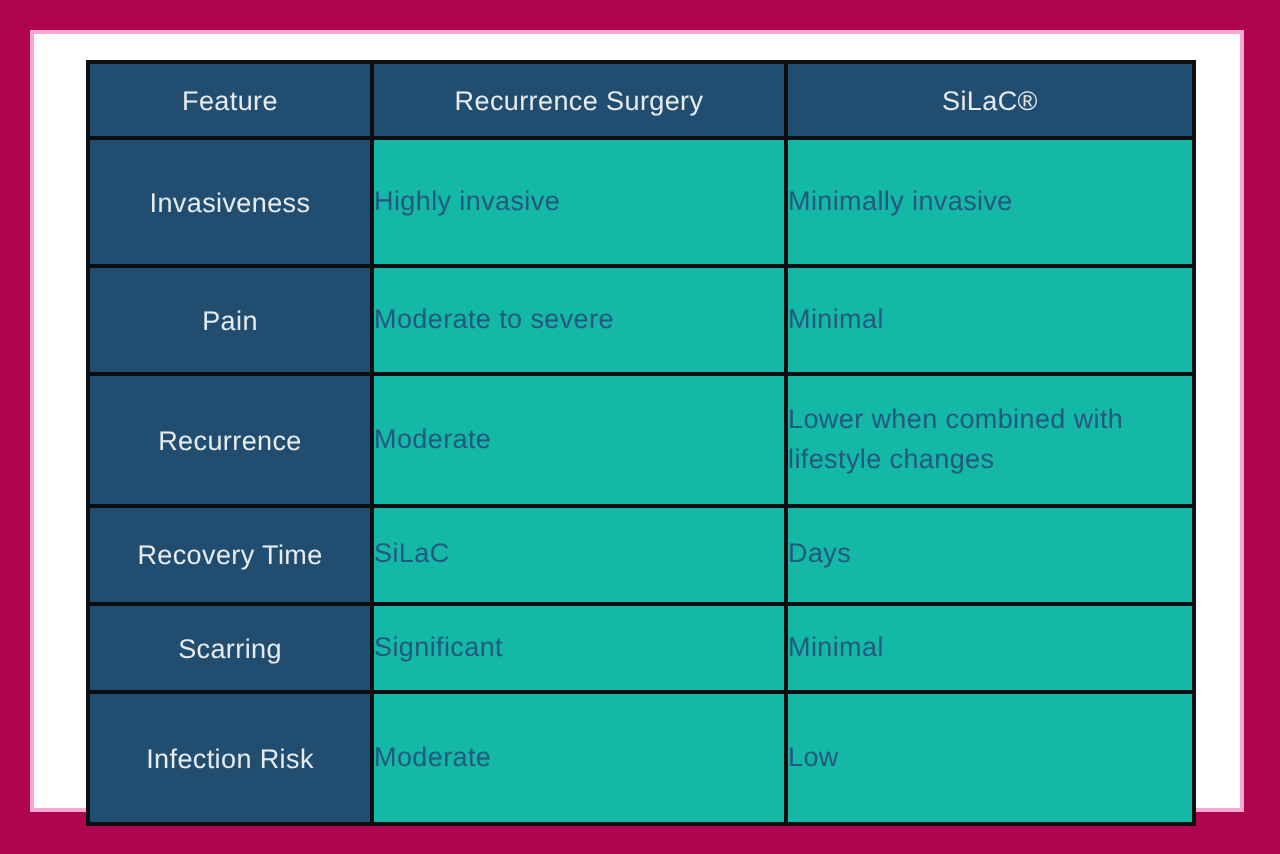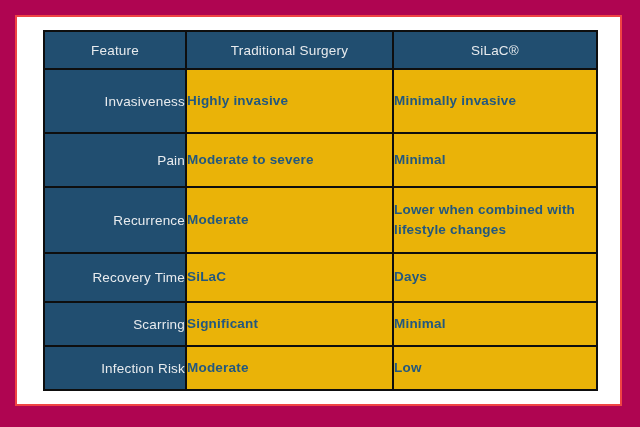--- a/index.html
+++ b/index.html
@@ -14,21 +14,21 @@
     background: #AF0551;
     overflow: hidden;
   }
   .panel {
     position: absolute;
     left: 15px;
     top: 15px;
     width: 607px;
     height: 391px;
     background: #ffffff;
-    border: 2px solid #ef4444;
+    border: 2px solid #f9a8d4;
     box-sizing: border-box;
   }
   table.cmp {
     position: absolute;
     left: 26px;
     top: 13px;
     border-collapse: collapse;
     table-layout: fixed;
     width: 553px;
   }
@@ -51,54 +51,53 @@
     color: #E8EBEE;
     font-weight: 400;
   }
   th.h-center { text-align: center; }
   th.h-left { text-align: center; padding-left: 10px; }
 
   
   td.feature {
     background: #214E70;
     color: #E8EBEE;
-    text-align: right;
+    text-align: center;
     margin-left: 16px;
   }
   td.value {
-    background: #eab308;
+    background: #14b8a6;
     color: #23587F;
     text-align: left;
     padding-left: 10px;
     padding-right: 14px;
     line-height: 1.5;
-    font-weight: bold;
   }
   tr.r1 { height: 64px; }
   tr.r2 { height: 54px; padding-left: 20px; }
   tr.r3 { height: 66px; }
   tr.r4 { height: 49px; }
   tr.r5 { height: 44px; }
-  tr.r6 { height: 44px; }
+  tr.r6 { height: 66px; }
 </style>
 </head>
 <body>
 
 <div class="frame">
   <div class="panel">
     <table class="cmp">
       <colgroup>
         <col class="c1">
           <col class="c2">
           <col class="c3">
       </colgroup>
       <tbody>
         <tr class="head">
           <th class="h-center">Feature</th>
-          <th class="h-center">Traditional Surgery</th>
+          <th class="h-center">Recurrence Surgery</th>
           <th class="h-left">SiLaC®</th>
         </tr>
         <tr class="r1">
           <td class="feature">Invasiveness</td>
           <td class="value">Highly invasive</td>
           <td class="value">Minimally invasive</td>
         </tr>
         <tr class="r2">
           <td class="feature">Pain</td>
           <td class="value">Moderate to severe</td>

